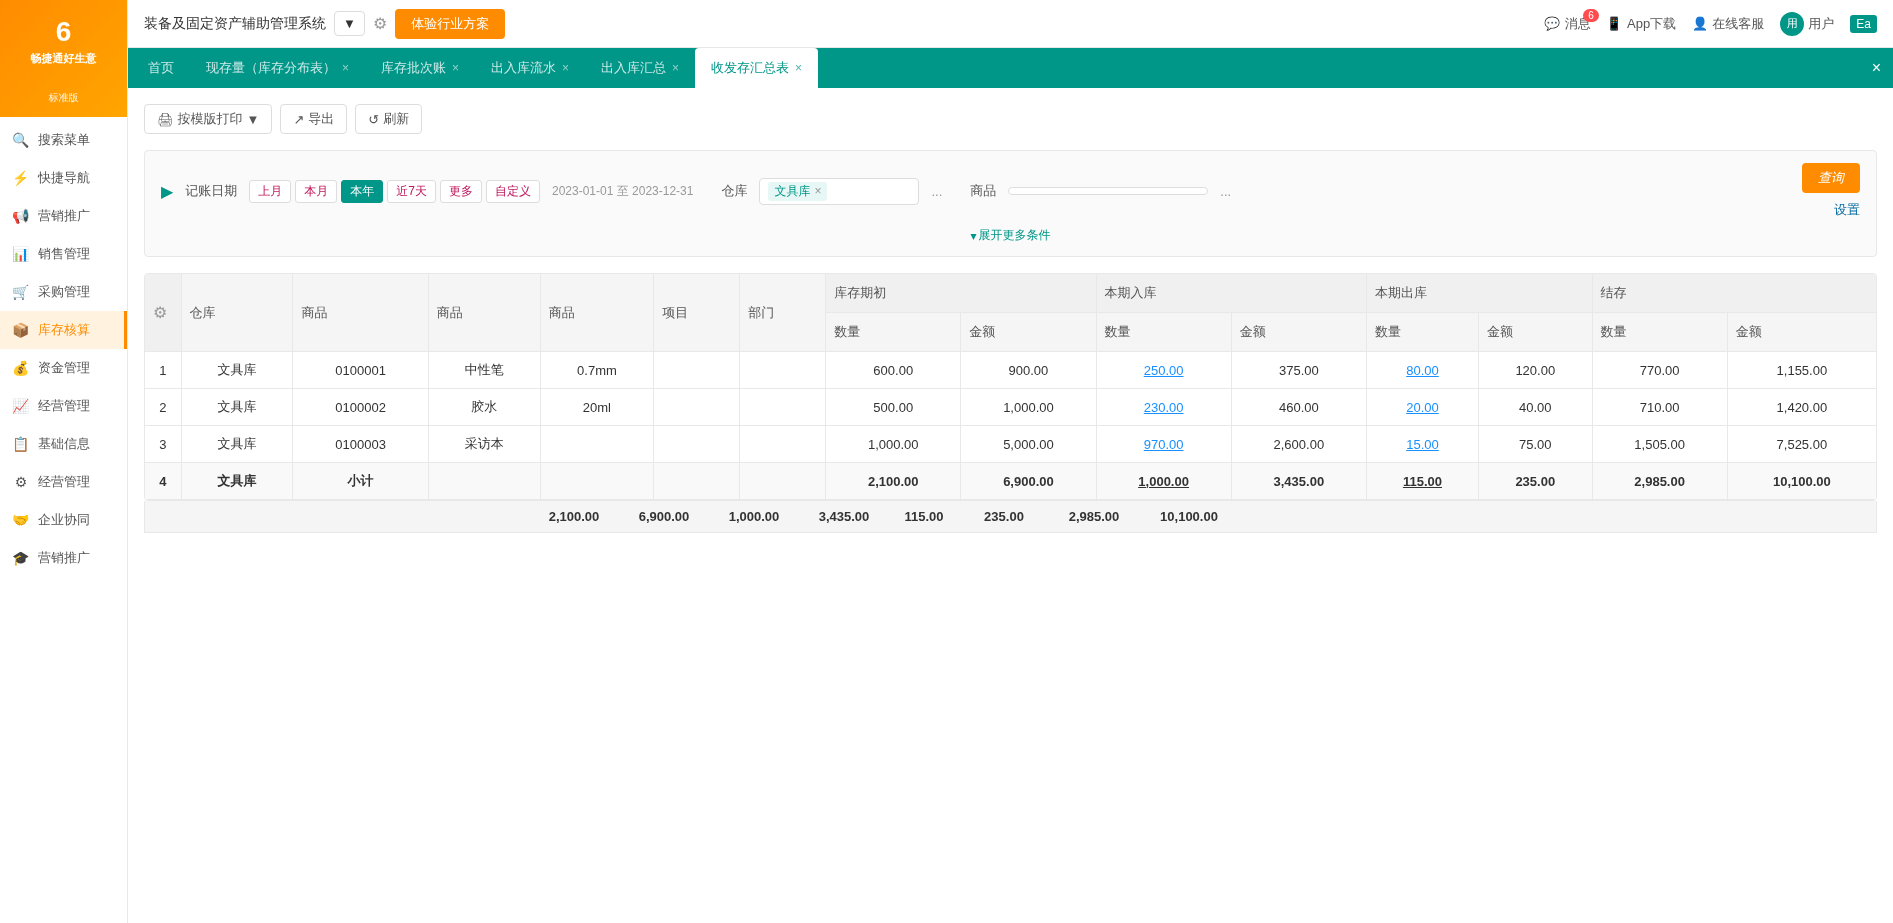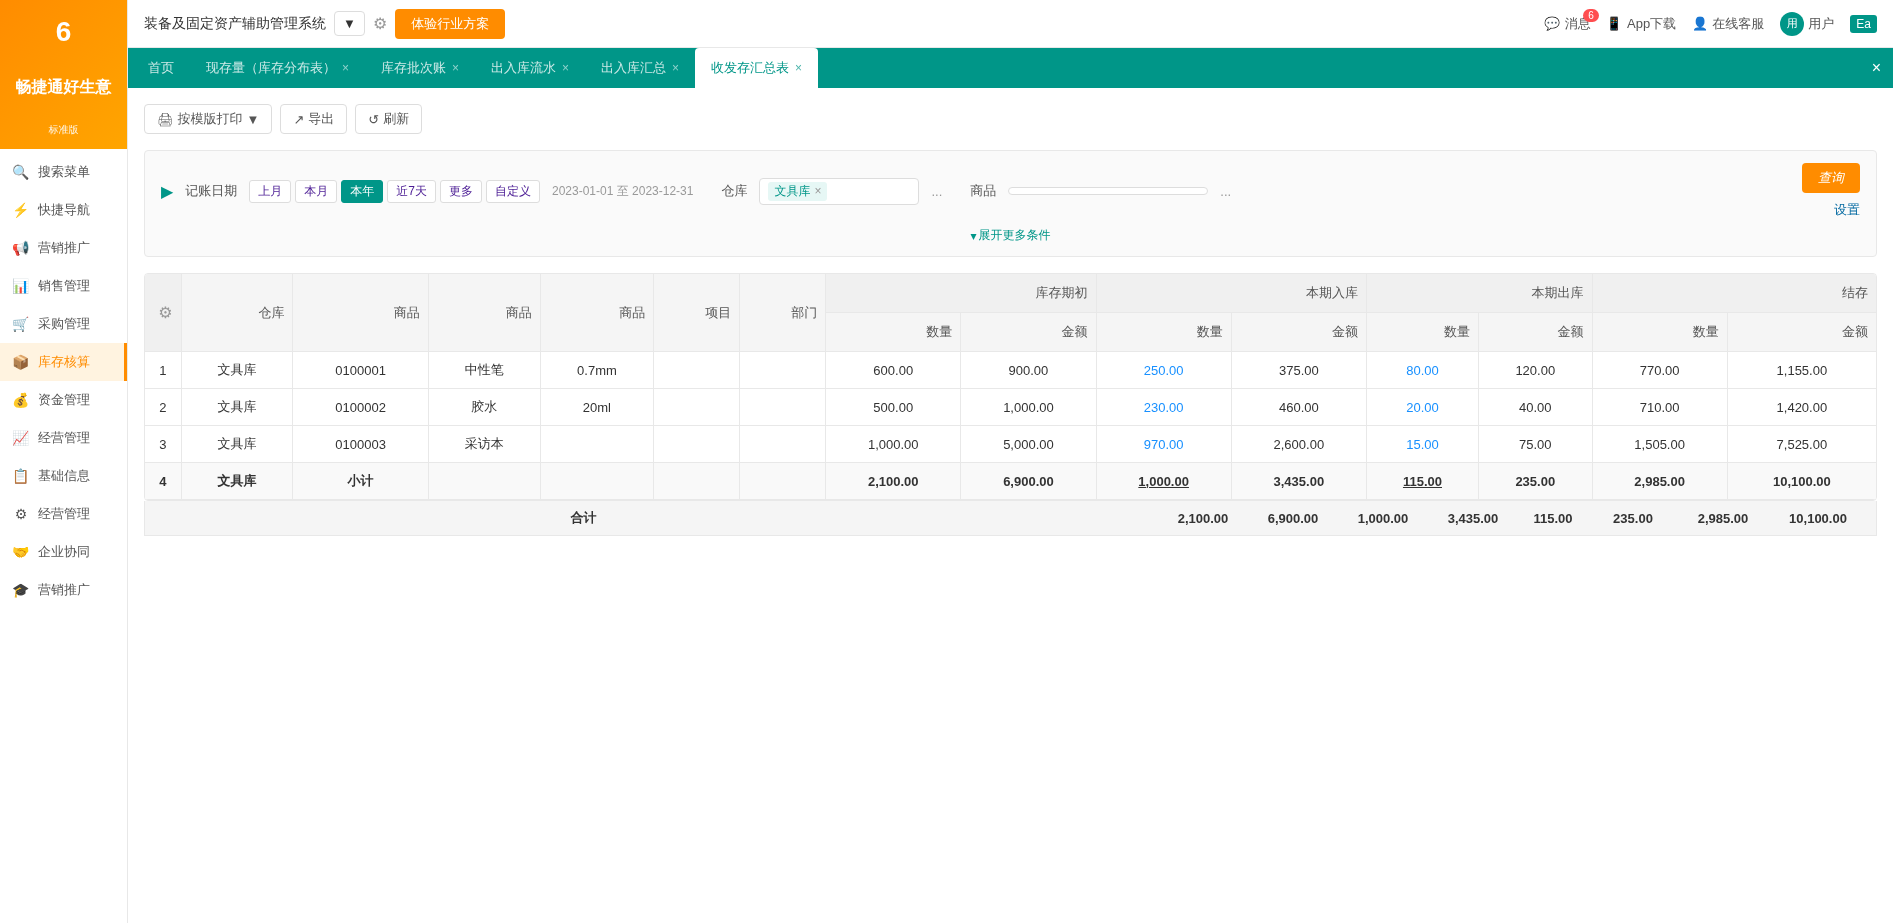--- a/index.html
+++ b/index.html
@@ -1,21 +1,21 @@
 <!DOCTYPE html>
 <html><head>
   <meta charset="utf-8">
   <style>
     * { margin: 0; padding: 0; box-sizing: border-box; }
     body { font-family: 'Microsoft YaHei', Arial, sans-serif; font-size: 13px; background: #f5f5f5; color: #333; display: flex; height: 923px; overflow: hidden; }
 
     
     .sidebar { width: 128px; background: #fff; border-right: 1px solid #e8e8e8; display: flex; flex-direction: column; flex-shrink: 0; }
     .sidebar-logo { background: linear-gradient(135deg, #ff8c00, #ffa500); padding: 12px 8px; text-align: center; color: #fff; font-size: 12px; line-height: 1.4; min-height: 56px; display: flex; align-items: center; justify-content: center; }
-    .sidebar-logo .logo-text { font-size: 16px; font-weight: bold; margin-top: 25px; }
+    .sidebar-logo .logo-text { font-size: 11px; font-weight: bold; }
     .sidebar-logo .logo-sub { font-size: 10px; opacity: 0.9; margin-top: 24px; }
     .sidebar-nav { flex: 1; padding: 4px 0; }
     .sidebar-item { display: flex; align-items: center; gap: 8px; padding: 10px 12px; cursor: pointer; color: #555; font-size: 13px; }
     .sidebar-item.active { background: #fff3e0; color: #ff8c00; border-right: 3px solid #ff8c00; }
     .sidebar-icon { width: 18px; height: 18px; display: flex; align-items: center; justify-content: center; font-size: 14px; flex-shrink: 0; }
 
     
     .main { flex: 1; display: flex; flex-direction: column; overflow: hidden; }
 
     
@@ -43,42 +43,42 @@
     .page-title { font-size: 16px; font-weight: bold; color: #333; margin-bottom: 16px; display: flex; align-items: center; justify-content: space-between; }
     .page-actions { display: flex; gap: 8px; align-items: center; }
     .btn-outline { border: 1px solid #ddd; background: #fff; padding: 5px 12px; border-radius: 4px; cursor: pointer; font-size: 13px; display: flex; align-items: center; gap: 4px; color: #555; }
 
     
     .filter-area { border: 1px solid #e8e8e8; border-radius: 4px; padding: 12px 16px; margin-bottom: 16px; background: #fafafa; }
     .filter-row { display: flex; align-items: center; gap: 12px; flex-wrap: wrap; }
     .filter-arrow { color: #009688; cursor: pointer; font-size: 16px; }
     .filter-label { color: #555; font-size: 13px; }
     .filter-date-btns { display: flex; gap: 4px; }
-    .date-btn { padding: 2px 8px; border: 1px solid #ddd; border-radius: 3px; background: #fff; cursor: pointer; font-size: 12px; color: #4c1d95; }
+    .date-btn { padding: 2px 8px; border: 1px solid #ddd; border-radius: 3px; background: #fff; cursor: pointer; font-size: 12px; color: #be185d; }
     .date-btn.active { background: #009688; color: #fff; border-color: #009688; }
     .date-range { color: #999; font-size: 12px; }
     .filter-tag-input { display: flex; align-items: center; border: 1px solid #ddd; border-radius: 4px; background: #fff; padding: 3px 8px; min-width: 160px; gap: 4px; }
     .filter-tag { background: #e6f7f5; color: #009688; padding: 1px 6px; border-radius: 3px; font-size: 12px; display: flex; align-items: center; gap: 4px; }
     .filter-tag-close { cursor: pointer; color: #999; }
     .expand-conditions { display: flex; align-items: center; justify-content: center; margin-top: 8px; }
     .expand-btn { color: #009688; cursor: pointer; font-size: 12px; display: flex; align-items: center; gap: 2px; border: none; background: none; }
     .query-btn { background: #ff8c00; color: #fff; border: none; padding: 6px 16px; border-radius: 4px; cursor: pointer; font-size: 13px; font-style: italic; }
     .settings-link { color: #0369a1; cursor: pointer; font-size: 13px; display: block; margin-top: 4px; }
 
     
     .table-wrapper { border: 1px solid #e8e8e8; border-radius: 4px; overflow: auto; }
     table { width: 100%; border-collapse: collapse; font-size: 13px; }
     thead tr { background: #f5f5f5; }
-    thead th { padding: 10px 8px; text-align: right; border-bottom: 1px solid #e8e8e8; border-right: 1px solid #e8e8e8; font-weight: 500; color: #555; white-space: nowrap; }
+    thead th { padding: 10px 8px; text-align: left; border-bottom: 1px solid #e8e8e8; border-right: 1px solid #e8e8e8; font-weight: 500; color: #555; white-space: nowrap; }
     thead th:last-child { border-right: none; }
     .th-group { background: #f0f0f0; }
     tbody tr { border-bottom: 1px solid #e8e8e8; }
     tbody td { padding: 9px 8px; text-align: center; border-right: 1px solid #e8e8e8; white-space: nowrap; }
     tbody td:last-child { border-right: none; }
-    .td-link { color: #1890ff; cursor: pointer; }
+    .td-link { color: #1890ff; text-decoration: underline; cursor: pointer; }
     .subtotal-row { background: #f9f9f9; font-weight: bold; }
     .subtotal-row td { color: #333; }
     .col-settings { width: 36px; }
     .settings-icon { cursor: pointer; color: #999; font-size: 16px; }
 
     
     ::-webkit-scrollbar { width: 6px; height: 6px; }
     ::-webkit-scrollbar-thumb { background: #ccc; border-radius: 3px; }
   </style>
 </head>
@@ -367,21 +367,20 @@
   <td>10,100.00</td>
 </tr>
             </tbody>
         </table>
       </div>
 
       <div style="border:1px solid #e8e8e8;border-top:none;background:#f5f5f5;display:flex;align-items:center;padding:8px 0;font-weight:bold;font-size:13px;" id="total-footer">
   <div style="display:flex;width:100%;align-items:center;padding:0 8px;gap:0;">
     <div style="width:36px;text-align:center;"></div>
     <div style="width:80px;text-align:center;"></div>
-    <div style="flex:1;text-align:center;font-weight:bold;">合计</div>
     <div style="width:60px;text-align:center;"></div>
     <div style="width:80px;text-align:center;"></div>
     <div style="width:60px;text-align:center;"></div>
     <div style="width:60px;text-align:center;"></div>
     <div style="width:90px;text-align:center;">2,100.00</div>
     <div style="width:90px;text-align:center;">6,900.00</div>
     <div style="width:90px;text-align:center;">1,000.00</div>
     <div style="width:90px;text-align:center;">3,435.00</div>
     <div style="width:70px;text-align:center;">115.00</div>
     <div style="width:90px;text-align:center;">235.00</div>

